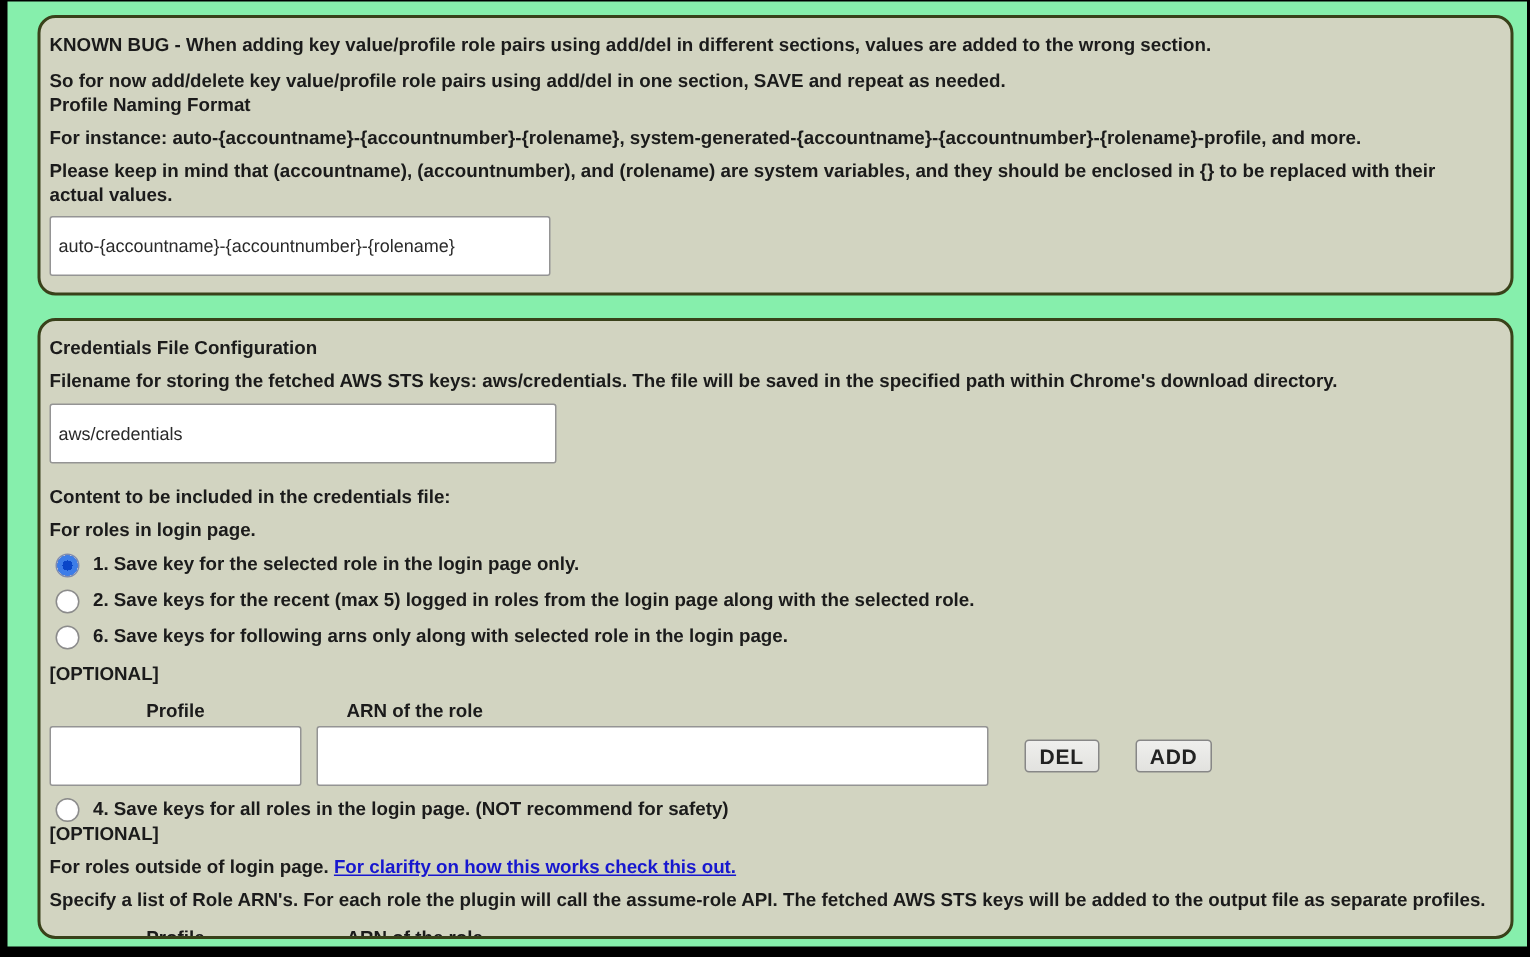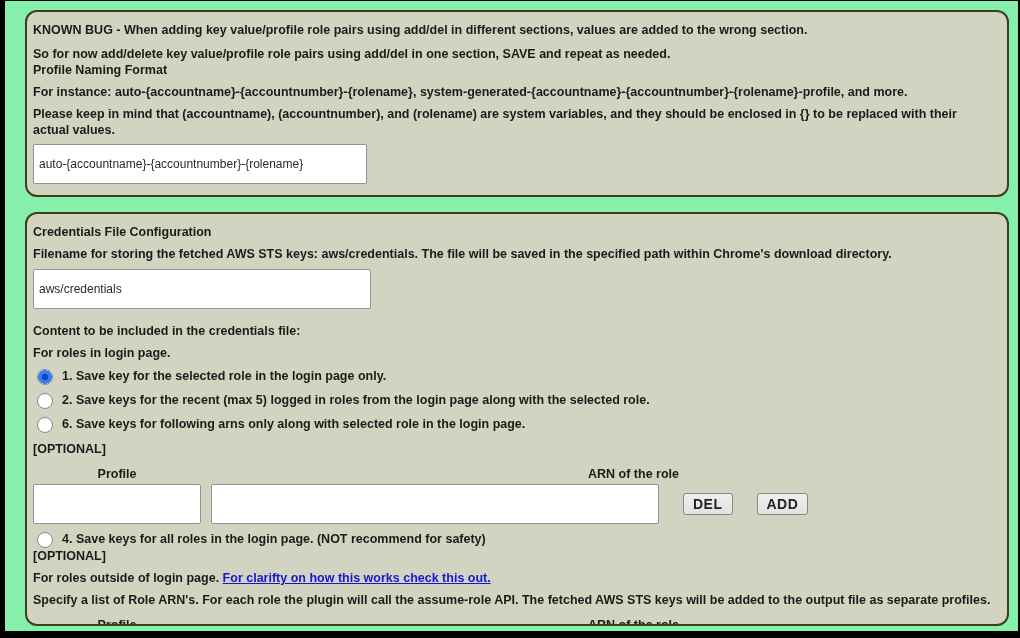--- a/index.html
+++ b/index.html
@@ -67,21 +67,21 @@
   .radio.checked {
     border: 1px solid #7d8bb0;
     background: radial-gradient(circle, #0a46c8 0 34%, #3d7de8 34% 70%, #ffffff 70%);
   }
   .pair-labels {
     display: flex;
     margin-top: 10px;
     gap: 20px;
   }
   .pair-labels .lbl-profile { width: 168px; text-align: center; }
-  .pair-labels .lbl-arn     { width: 448px; text-align: right; margin-left: 10px; }
+  .pair-labels .lbl-arn     { width: 448px; text-align: left; margin-left: 10px; }
   .pair-row {
     display: flex;
     align-items: center;
     margin-top: 3px;
   }
   .pair-row .in-profile { width: 168px; }
   .pair-row .in-arn     { width: 448px; margin-left: 10px; }
   .btn {
     box-sizing: border-box;
     margin-left: 24px;

